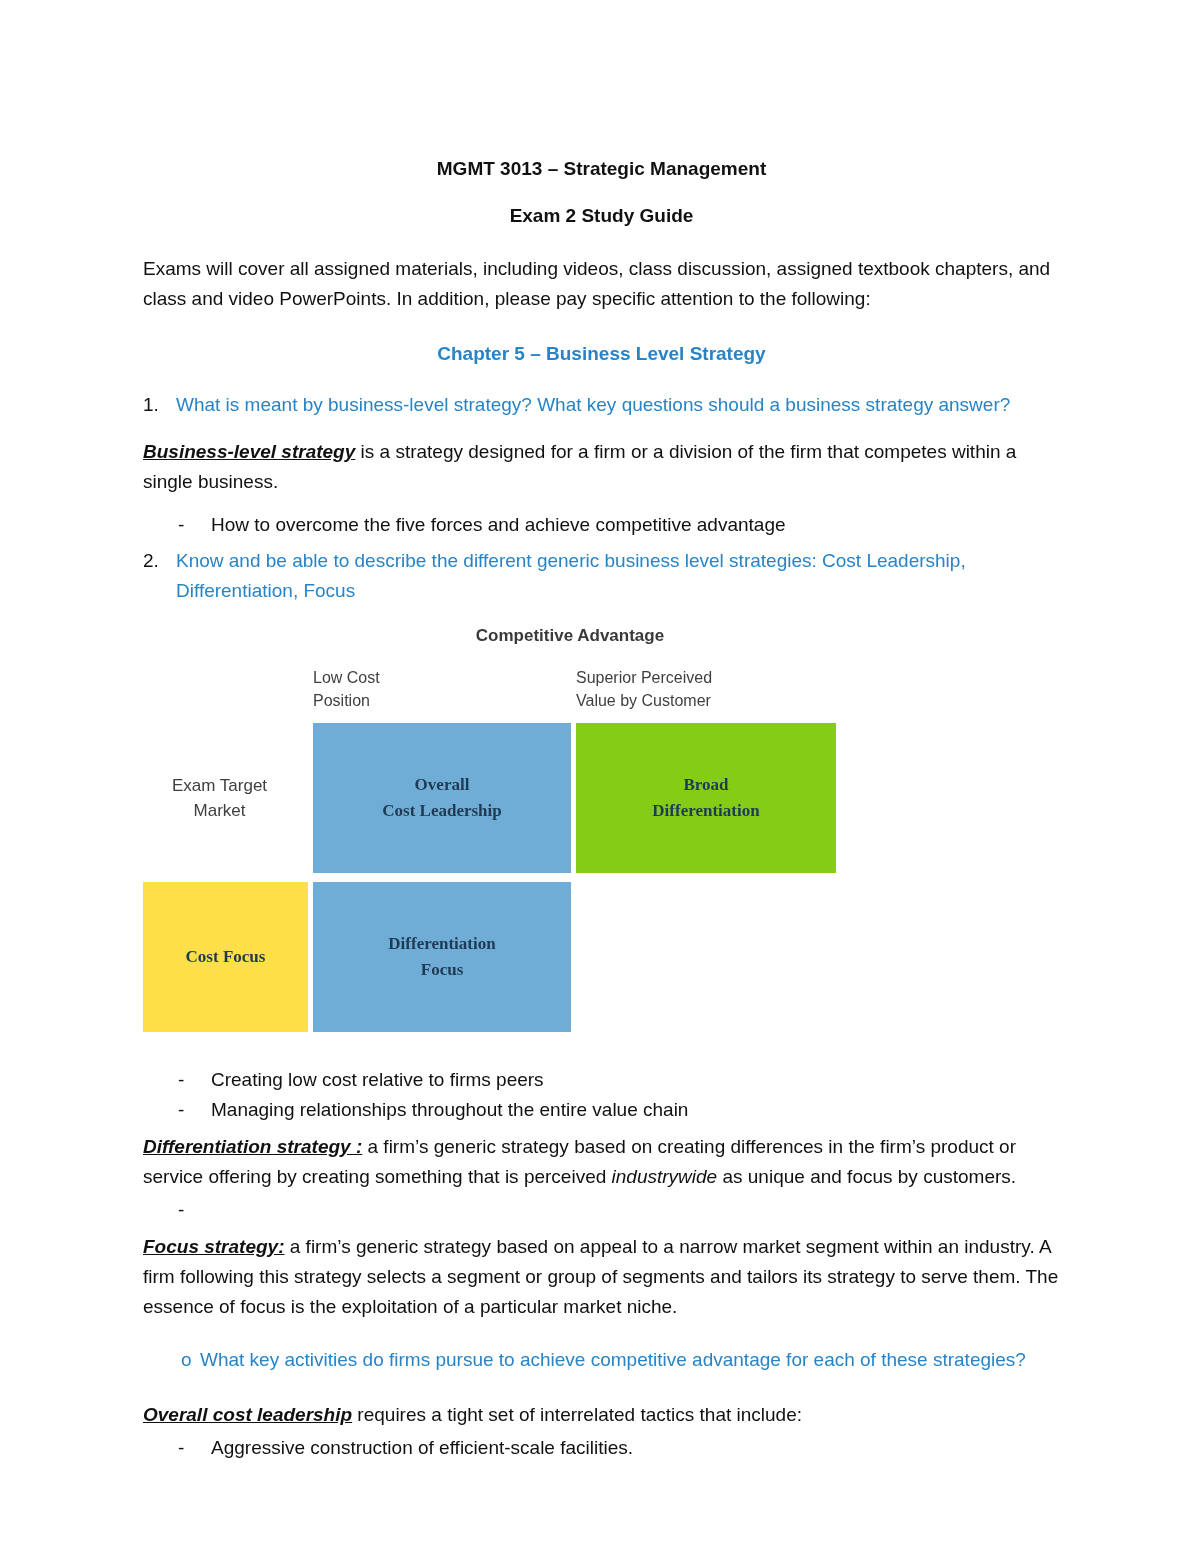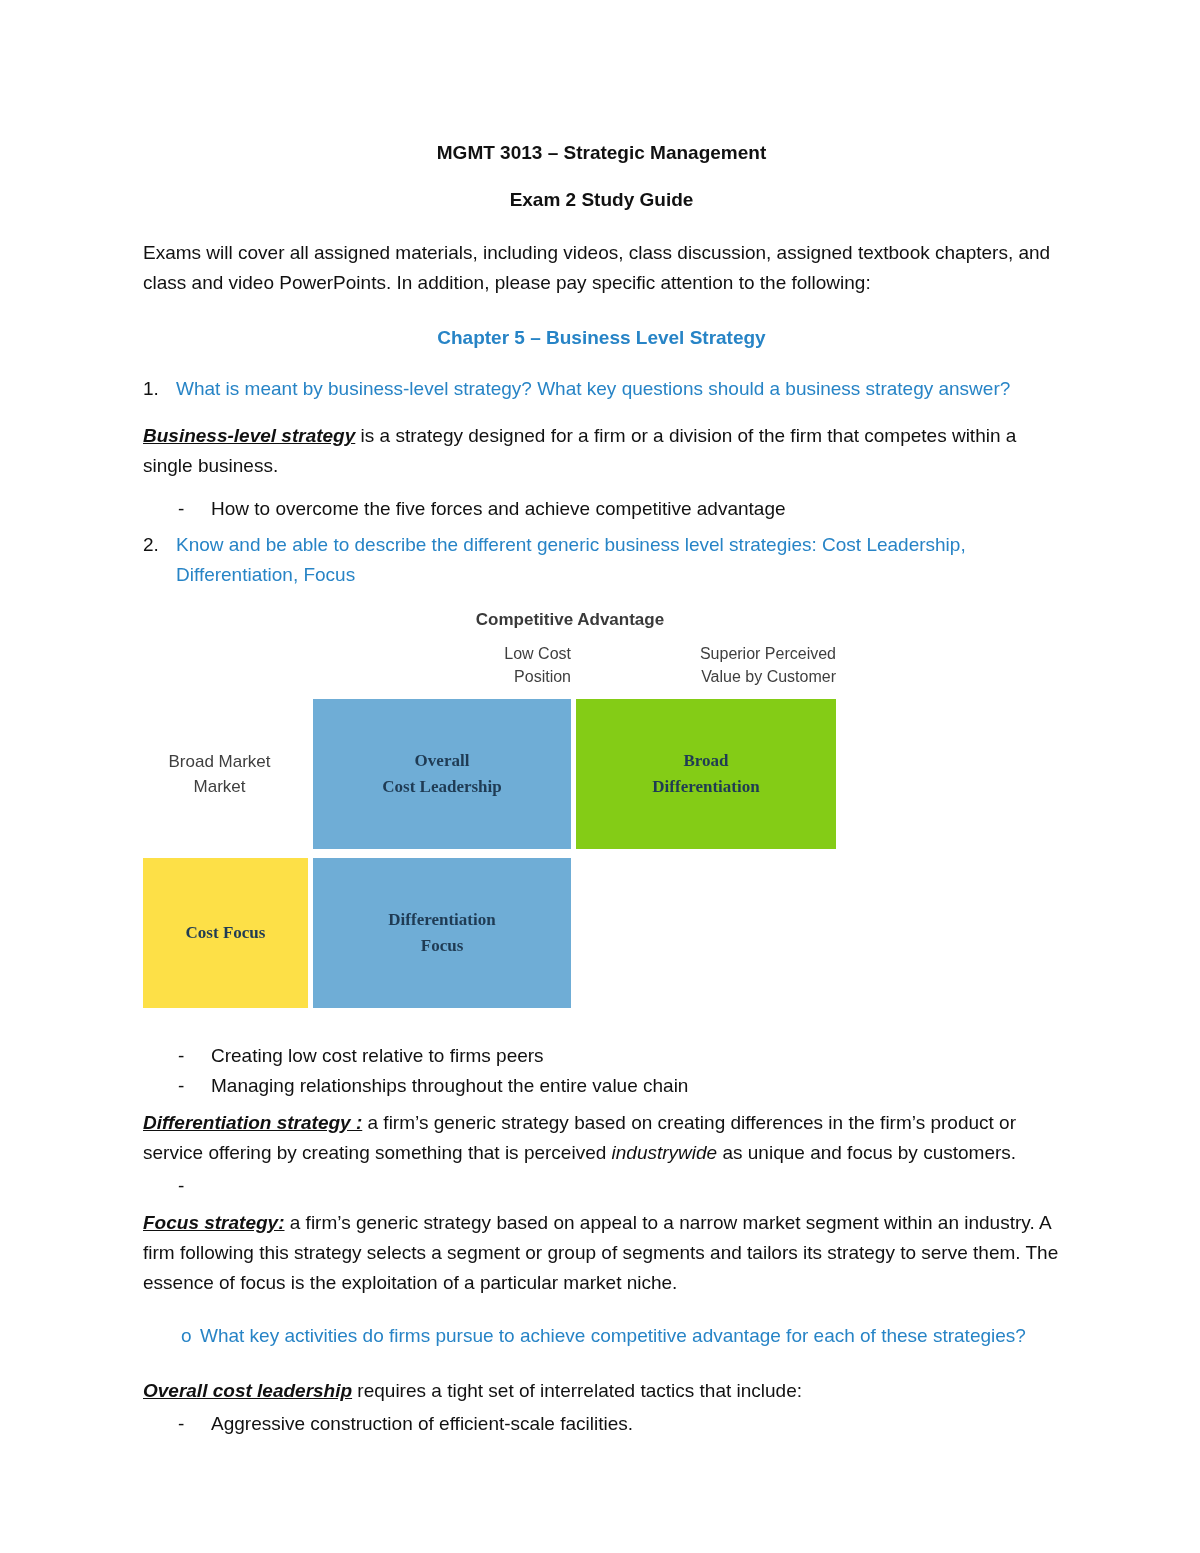--- a/index.html
+++ b/index.html
@@ -9,21 +9,21 @@
     height: 1553px;
     background: #ffffff;
     font-family: "Liberation Sans", sans-serif;
     color: #111111;
     overflow: hidden;
     margin: 0 auto;
   }
   .content {
     position: absolute;
     left: 143px;
-    top: 138px;
+    top: 154px;
     width: 917px;
   }
   p { margin: 0; font-size: 19px; line-height: 30px; }
   .center { text-align: center; }
   .blue { color: #2784c6; }
   .term {
     font-weight: bold;
     font-style: italic;
     text-decoration: underline;
   }
@@ -47,34 +47,34 @@
 
   
   .diagram { margin-top: 20px; margin-bottom: 34px; }
   .diagram-title {
     margin-left: 165px;
     width: 524px;
     text-align: center;
     font-weight: bold;
     font-size: 17px;
     color: #3a3a3a;
-    margin-bottom: 12px;
+    margin-bottom: 20px;
   }
   .diagram-grid {
     display: grid;
     grid-template-columns: 165px 258px 260px;
     grid-template-rows: auto 150px 150px;
     column-gap: 5px;
     row-gap: 9px;
   }
   .dg-colhead {
     font-size: 16px;
     line-height: 23px;
     color: #3f3f3f;
-    text-align: right;
+    text-align: left;
     white-space: pre-line;
     align-self: end;
     padding-bottom: 2px;
   }
   .dg-rowlabel {
     font-size: 17px;
     line-height: 25px;
     color: #3f3f3f;
     text-align: center;
     white-space: pre-line;
@@ -137,21 +137,21 @@
 
     <div class="diagram">
       <div class="diagram-title">Competitive Advantage</div>
       <div class="diagram-grid">
         <div></div>
         <div class="dg-colhead">Low Cost
 Position</div>
         <div class="dg-colhead">Superior Perceived
 Value by Customer</div>
 
-        <div class="dg-rowlabel">Broad Market
+        <div class="dg-rowlabel">Exam Target
 Market</div>
         <div class="dg-cell" style="background: rgb(111, 173, 214);">Overall
 Cost Leadership</div>
         <div class="dg-cell" style="background: #84cc16;">Broad
 Differentiation</div>
 
         <div class="dg-cell" style="background: #fde047;">Cost Focus</div>
         <div class="dg-cell" style="background: rgb(111, 173, 214);">Differentiation
 Focus</div>
       </div>

